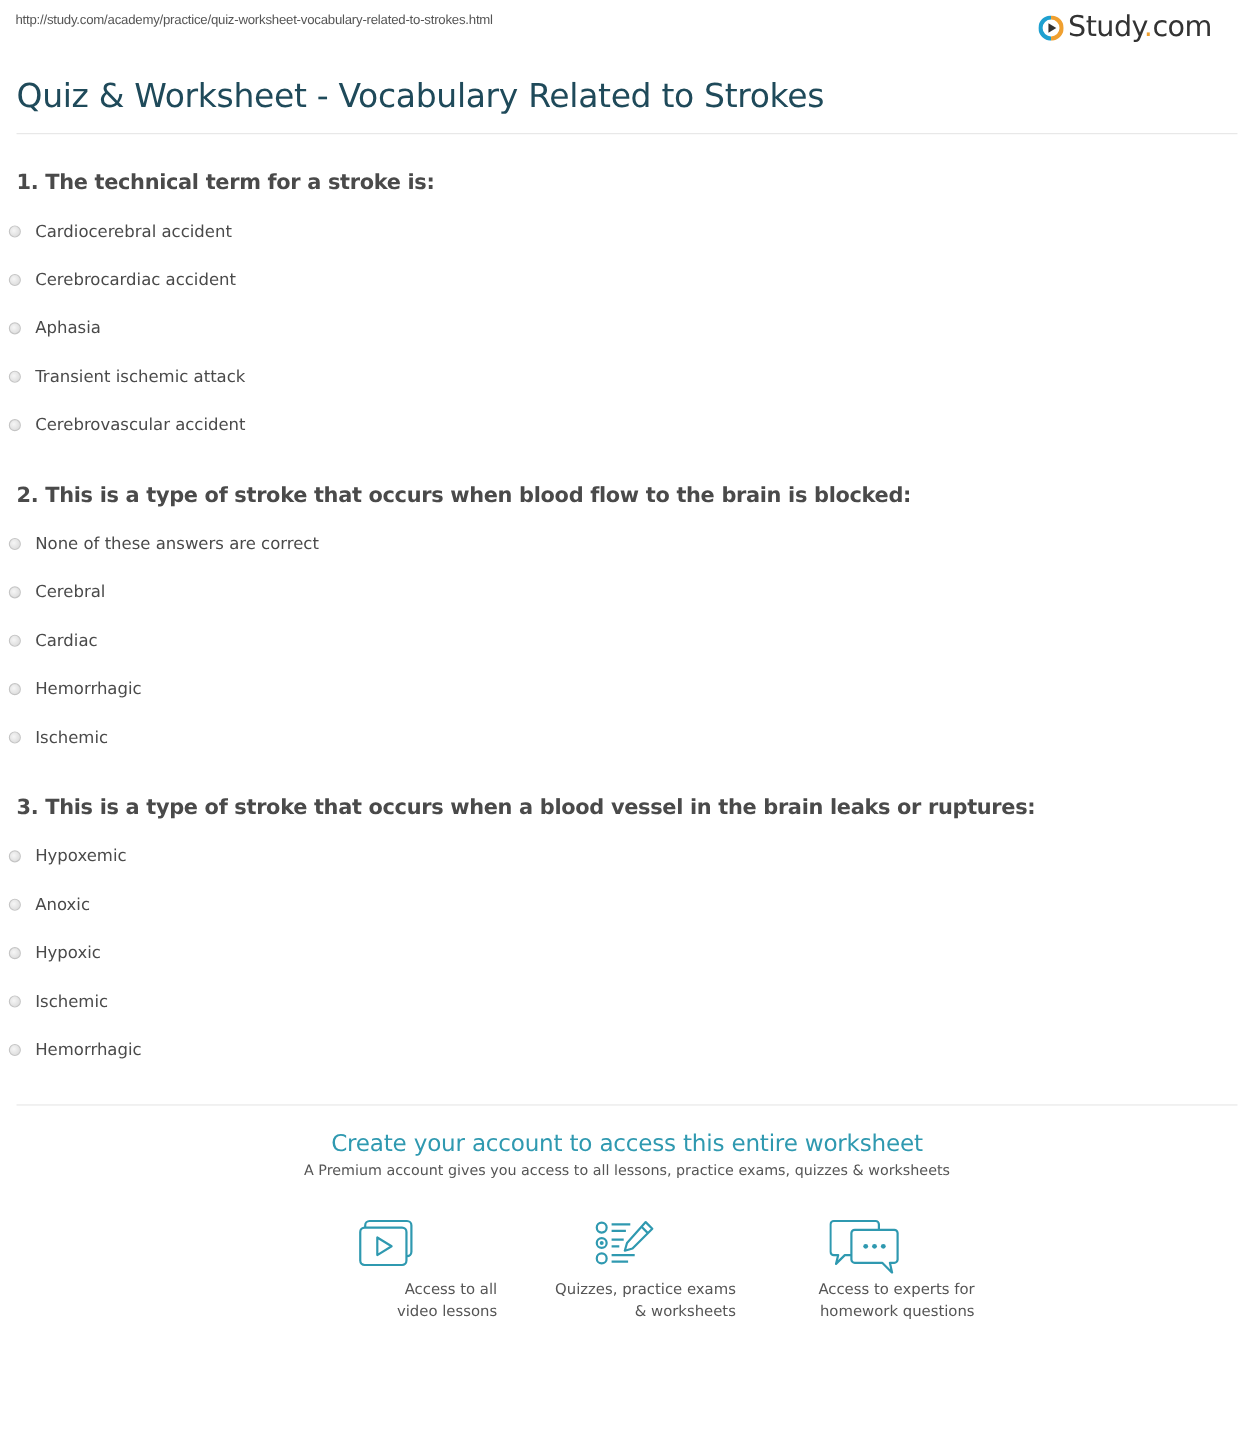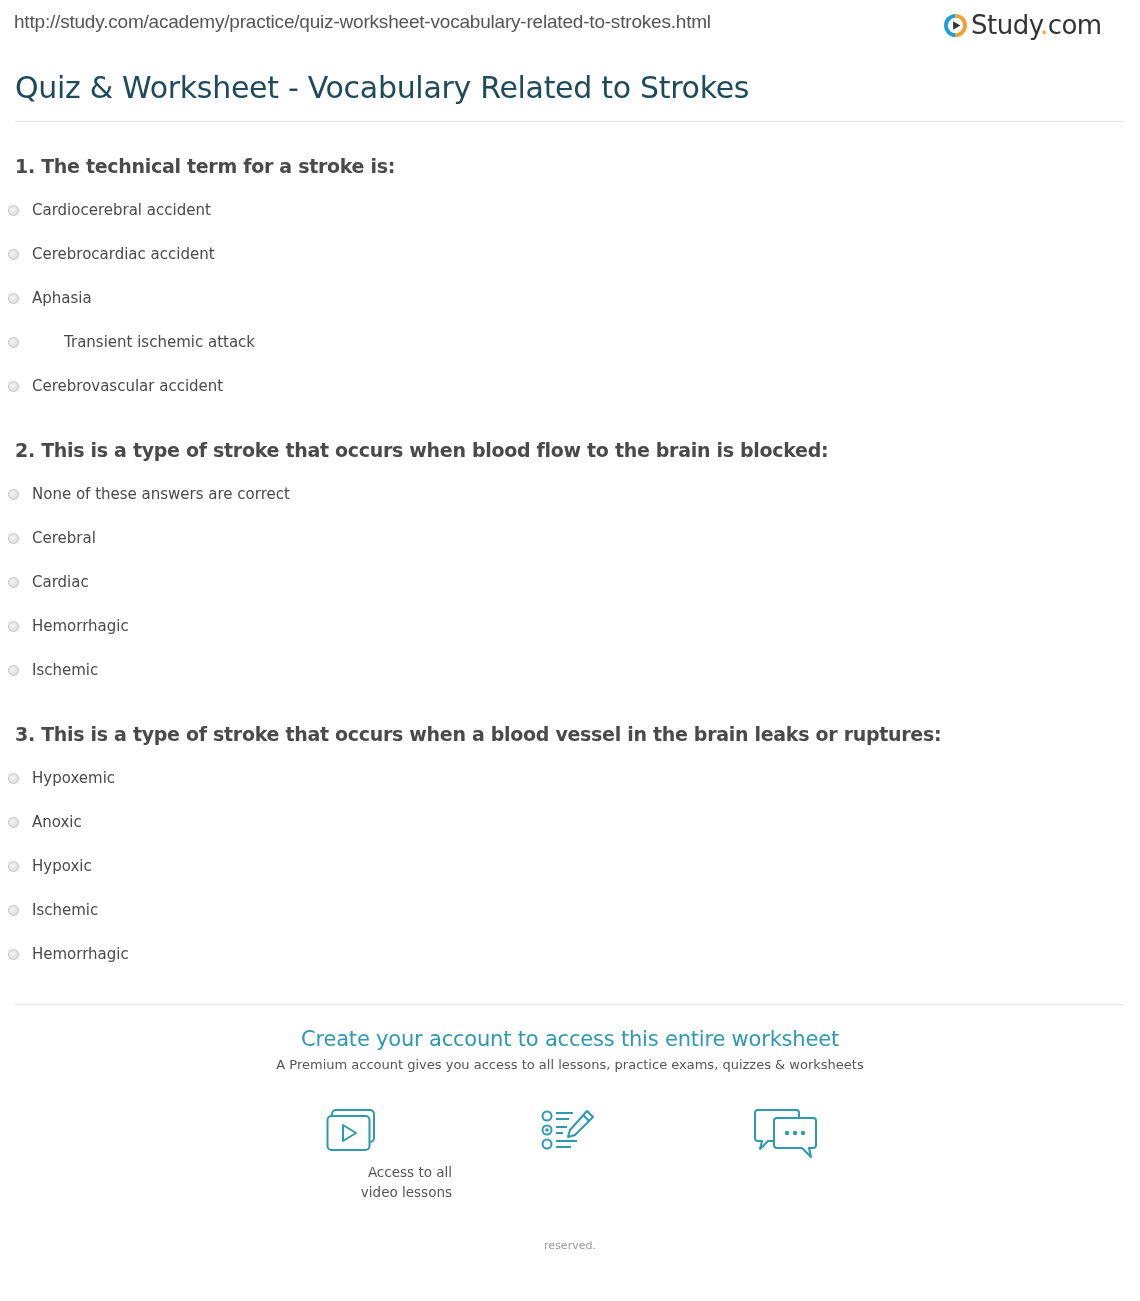--- a/index.html
+++ b/index.html
@@ -1,17 +1,17 @@
 <!DOCTYPE html>
 <html><head>
 <meta charset="utf-8">
 <style>
   html, body { margin: 0; padding: 0; background: #ffffff; }
   body { width: 1140px; height: 1301px; position: relative; font-family: "DejaVu Sans", sans-serif; color: #444; overflow: hidden; }
-  .url { position: absolute; left: 14px; top: 11px; font-size: 19px; color: #555; letter-spacing: -0.2px; font-family: "Liberation Sans", sans-serif; }
+  .url { position: absolute; left: 14px; top: 11px; font-size: 12px; color: #555; letter-spacing: -0.2px; font-family: "Liberation Sans", sans-serif; }
   .logo { position: absolute; left: 944px; top: 8px; height: 34px; display: flex; align-items: center; }
   .logo-mark { width: 23px; height: 23px; position: relative; margin-right: 4px; }
   .logo-text { font-family: "DejaVu Sans", sans-serif; font-size: 26px; color: #333; letter-spacing: -0.5px; line-height: 1; }
   .logo-dot { color: #f0a030; }
   .title { position: absolute; left: 15px; top: 70px; margin: 0; font-size: 30px; font-weight: normal; color: #1f4a5a; letter-spacing: -0.3px; font-family: "DejaVu Sans", sans-serif; }
   .rule { position: absolute; left: 15px; right: 15px; height: 1px; background: #e6e6e6; }
   .question { position: absolute; left: 15px; }
   .q-text { margin: 0; font-size: 19px; font-weight: bold; color: #4a4a4a; letter-spacing: -0.3px; white-space: nowrap; }
   .answers { list-style: none; margin: 0; padding: 0; position: absolute; left: 8px; }
   .answer { position: absolute; left: 0; display: flex; align-items: center; height: 20px; }
@@ -52,21 +52,21 @@
       <span class="a-text">Cardiocerebral accident</span>
     </label>
   <label class="answer" style="top:44px;">
       <span class="radio"></span>
       <span class="a-text">Cerebrocardiac accident</span>
     </label>
   <label class="answer" style="top:88px;">
       <span class="radio"></span>
       <span class="a-text">Aphasia</span>
     </label>
-  <label class="answer" style="top:132px;gap:32px;">
+  <label class="answer" style="top:132px;">
       <span class="radio"></span>
       <span class="a-text">Transient ischemic attack</span>
     </label>
   <label class="answer" style="top:176px;">
       <span class="radio"></span>
       <span class="a-text">Cerebrovascular accident</span>
     </label>
 </div>
 
 <div class="question" style="top:439px;">
@@ -150,29 +150,36 @@
       <line x1="15" y1="5" x2="32" y2="5" stroke="#2f99b0" stroke-width="2"></line>
       <line x1="15" y1="11" x2="28" y2="11" stroke="#2f99b0" stroke-width="2"></line>
       <line x1="15" y1="19" x2="26" y2="19" stroke="#2f99b0" stroke-width="2"></line>
       <line x1="15" y1="25" x2="22" y2="25" stroke="#2f99b0" stroke-width="2"></line>
       <line x1="15" y1="33" x2="36" y2="33" stroke="#2f99b0" stroke-width="2"></line>
       <line x1="15" y1="39" x2="30" y2="39" stroke="#2f99b0" stroke-width="2"></line>
       <path d="M46 3 L52 9 L34 27 L27 29 L29 22 Z" fill="none" stroke="#2f99b0" stroke-width="2" stroke-linejoin="round"></path>
       <line x1="42" y1="7" x2="48" y2="13" stroke="#2f99b0" stroke-width="2"></line>
     </svg>
   </span>
+  <div class="feature-label">
+    <div>Quizzes, practice exams</div>
+    <div>&amp; worksheets</div>
+  </div>
 </div>
 
 <div class="feature" style="left:686px;">
   <span>
     <svg width="64" height="50" viewBox="0 0 64 50">
       <path d="M4 2 H42 A3 3 0 0 1 45 5 V10 M4 2 A3 3 0 0 0 1 5 V30 A3 3 0 0 0 4 33 H8 L6 41 L14 33 H20" fill="none" stroke="#2f99b0" stroke-width="2" stroke-linejoin="round"></path>
       <path d="M23 10 H59 A3 3 0 0 1 62 13 V37 A3 3 0 0 1 59 40 H55 L57 49 L48 40 H23 A3 3 0 0 1 20 37 V13 A3 3 0 0 1 23 10 Z" fill="#fff" stroke="#2f99b0" stroke-width="2" stroke-linejoin="round"></path>
       <circle cx="33" cy="25" r="2.2" fill="#2f99b0"></circle>
       <circle cx="41" cy="25" r="2.2" fill="#2f99b0"></circle>
       <circle cx="49" cy="25" r="2.2" fill="#2f99b0"></circle>
     </svg>
   </span>
+  <div class="feature-label" style="margin-top:4px;">
+    <div>Access to experts for</div>
+    <div>homework questions</div>
+  </div>
 </div>
 
 <div class="copyright">
-  <div>reserved.</div>
 </div>
 
 </body></html>

